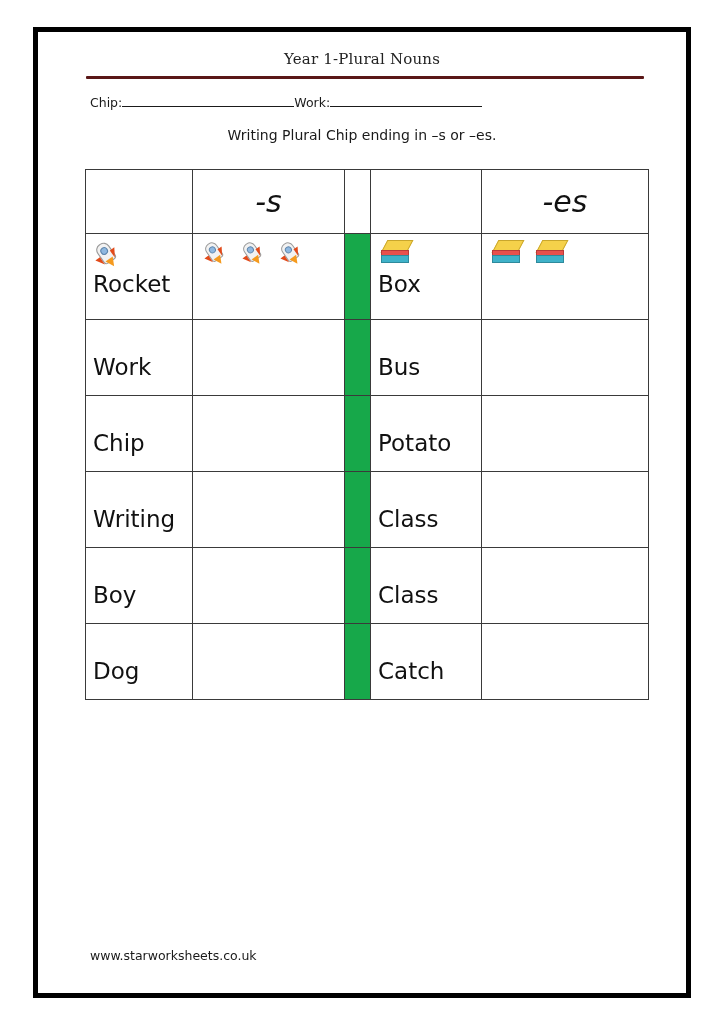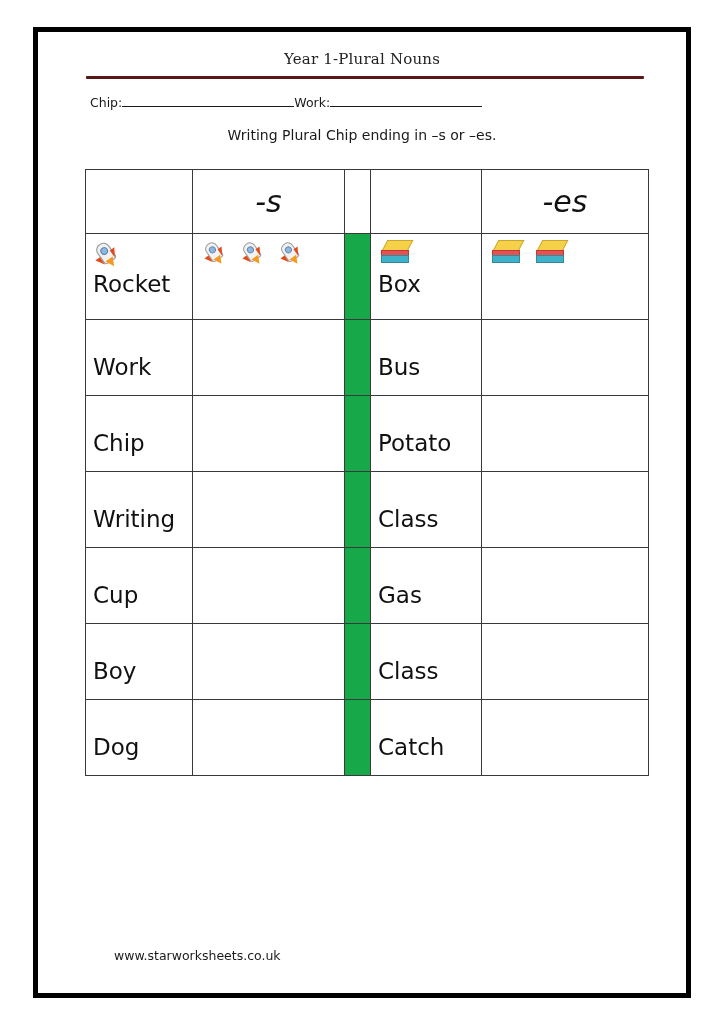--- a/index.html
+++ b/index.html
@@ -218,21 +218,20 @@
     background: #3fb2c9;
     border: 1px solid #2e8a9c;
   }
   .footer {
     position: absolute;
     left: 52px;
     bottom: 30px;
     font-family: "DejaVu Sans", sans-serif;
     font-size: 12.5px;
     color: #1a1a1a;
-    margin-left: 24px;
   }
 </style>
 </head>
 <body>
 
 <div class="page">
   <div class="frame">
 
     <div class="title">Year 1-Plural Nouns</div>
     <div class="rule"></div>
@@ -355,31 +354,20 @@
               <div class="word">Writing</div>
             </td>
           <td></td>
           <td class="mid-cell"></td>
           <td>
               <div class="word">Class</div>
             </td>
           <td></td>
         </tr>
 
-        <tr class="row">
-          <td>
-              <div class="word">Cup</div>
-            </td>
-          <td></td>
-          <td class="mid-cell"></td>
-          <td>
-              <div class="word">Gas</div>
-            </td>
-          <td></td>
-        </tr>
 
         <tr class="row">
           <td>
               <div class="word">Boy</div>
             </td>
           <td></td>
           <td class="mid-cell"></td>
           <td>
               <div class="word">Class</div>
             </td>

